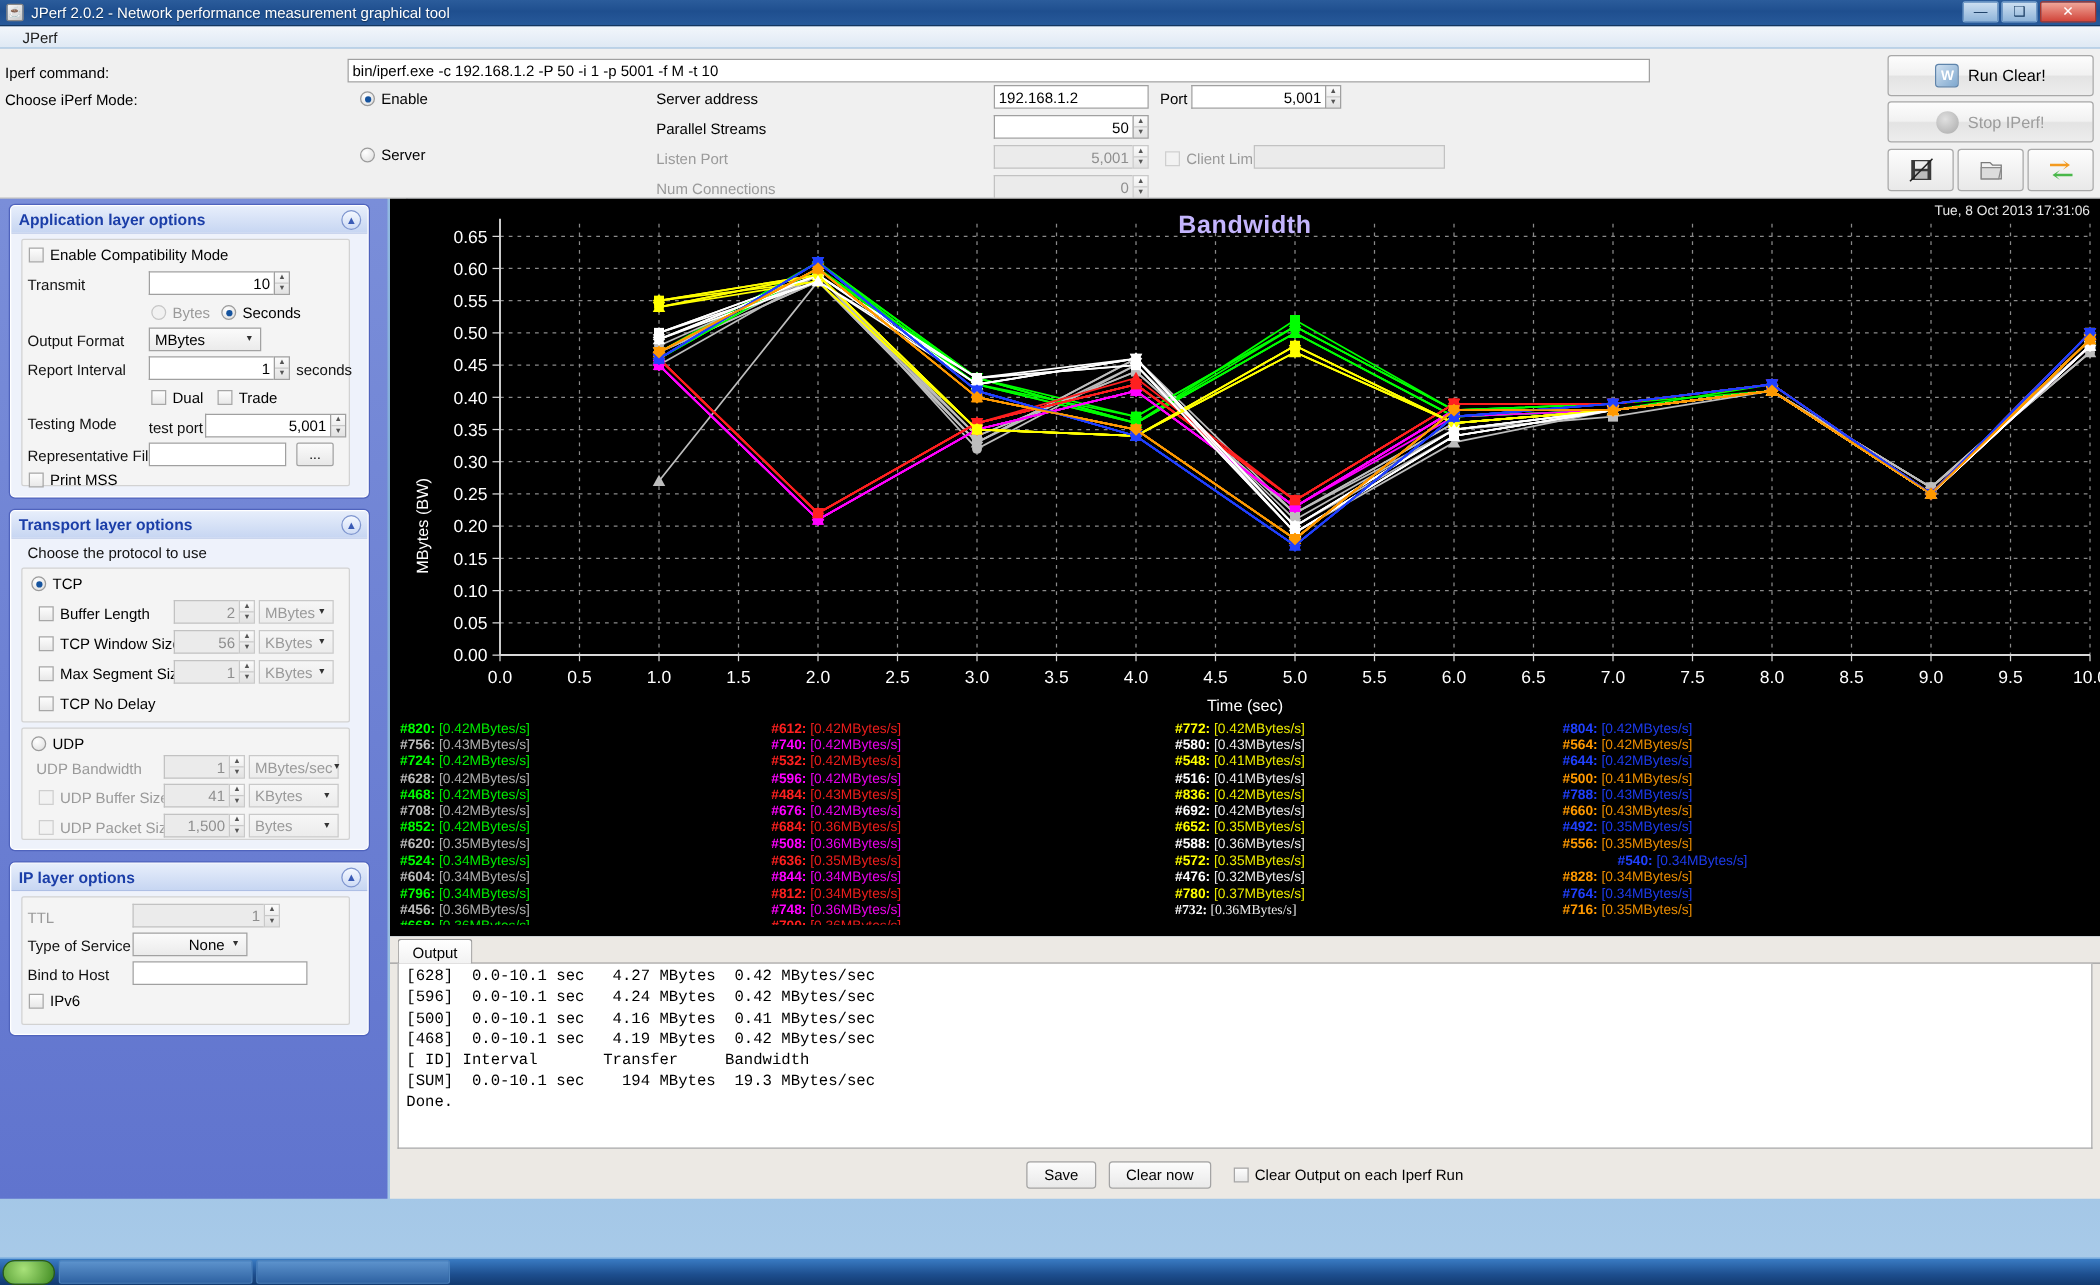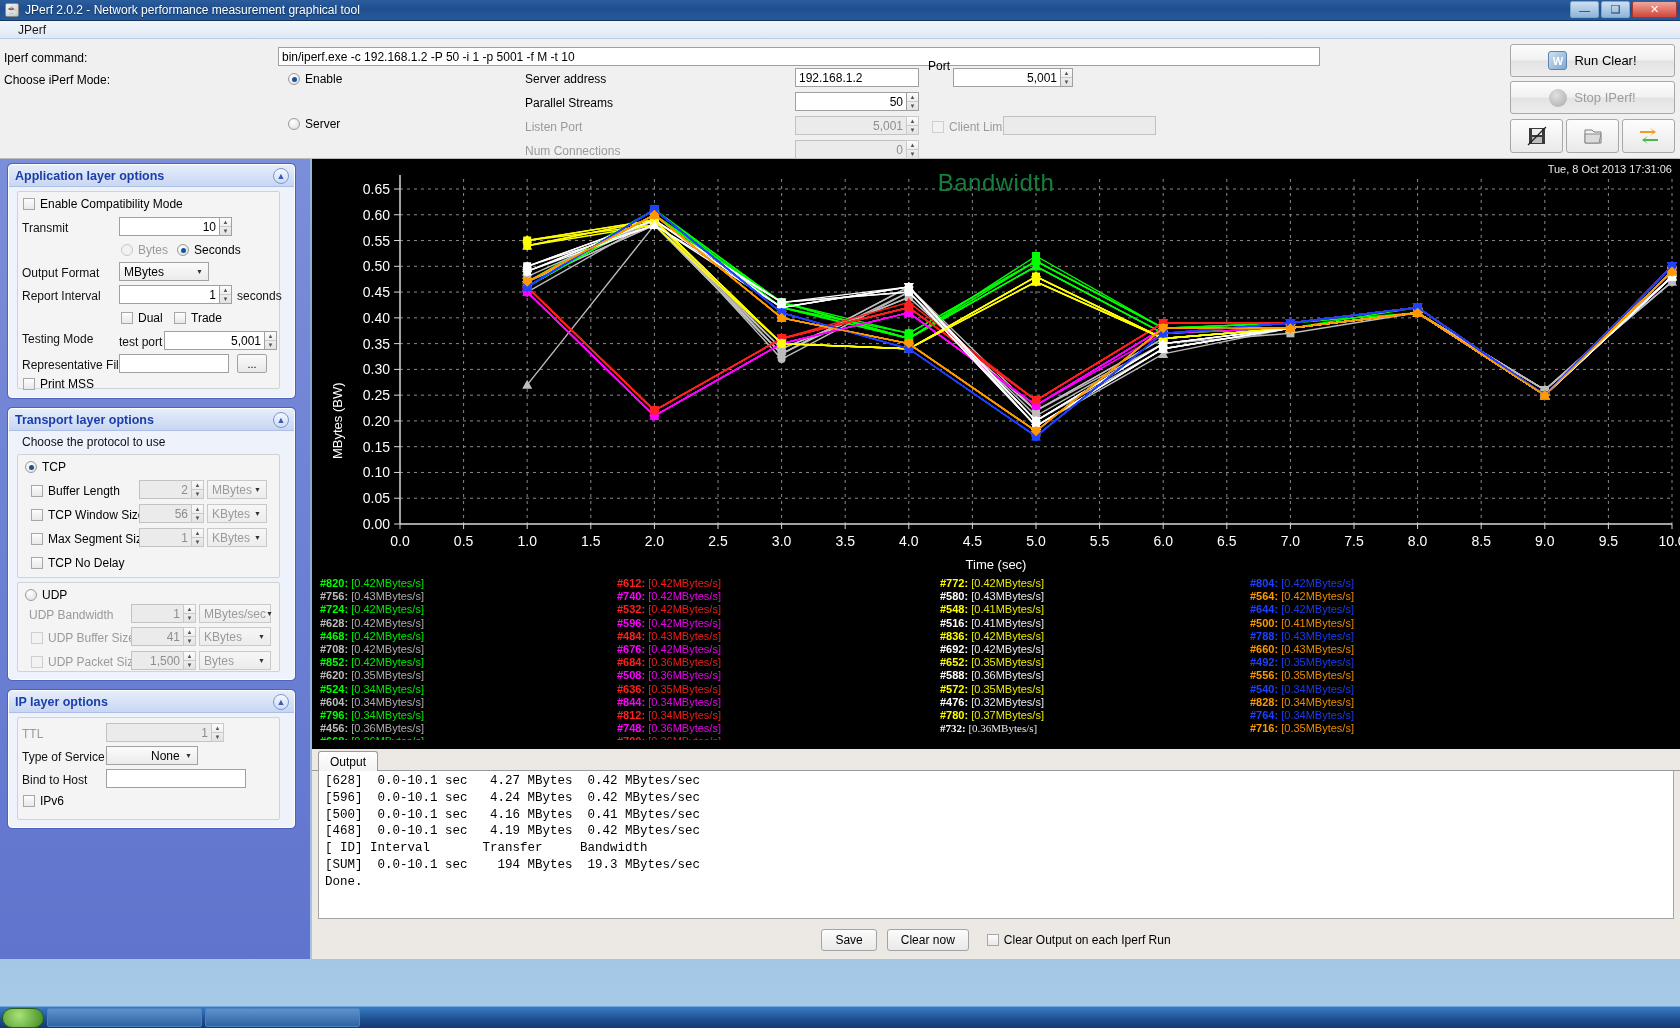--- a/index.html
+++ b/index.html
@@ -96,22 +96,22 @@
   .combo { position:absolute; height:19px; background:linear-gradient(180deg,#fbfbfb,#ebebeb);
       border:1px solid #a2a2a2; display:flex; align-items:center; padding:0 2px 0 4px; font-size:12px; }
   .combo .arr { margin-left:auto; font-size:7px; color:#333; padding-right:3px; }
   .combo.dim { color:#9a9a9a; border-color:#c9c9c9; background:linear-gradient(180deg,#f6f6f6,#ececec); }
   .dotbtn { position:absolute; height:19px; width:30px; border:1px solid #a2a2a2; border-radius:2px;
       background:linear-gradient(180deg,#fbfbfb,#e8e8e8); display:flex; align-items:center; justify-content:center; font-size:11px; }
 
   
   .chartwrap { position:absolute; left:312px; top:159px; right:0; top:159px; width:1368px; height:588px;
       background:#000; overflow:hidden; }
-  .chart-title { position:absolute; width:100%; text-align:center; top:10px; color:#15803d;
-      font-size:24px; font-weight:normal; letter-spacing:0.5px; }
+  .chart-title { position:absolute; width:100%; text-align:center; top:10px; color:#c4b5fd;
+      font-size:20px; font-weight:bold; letter-spacing:0.5px; }
   .chart-date { position:absolute; right:8px; top:4px; color:#e8e8e8; font-size:11px; }
   .ylabel { position:absolute; left:18px; top:300px; transform:rotate(-90deg); transform-origin:left top;
       color:#fff; font-size:13px; white-space:nowrap; }
   .xlabel { position:absolute; width:100%; text-align:center; top:398px; color:#fff; font-size:13px; }
   .legend { position:absolute; left:0; top:418px; width:100%; height:170px; overflow:hidden; }
   .legend-col { position:absolute; top:0; font-size:11px; line-height:13.2px; white-space:nowrap; }
   .legend-row .id { font-weight:bold; }
   .legend-row .val { opacity:0.92; }
   .chart-scroll-left { position:absolute; left:312px; top:159px; width:14px; height:588px;
       background:linear-gradient(90deg,#f2f2f2,#e2e2e2); border-right:1px solid #999; }
@@ -175,21 +175,21 @@
       <div class="dot on"></div>
       <span>Enable</span>
     </div>
     <div class="radio" style="left:288px; top:78px;">
       <div class="dot"></div>
       <span>Server</span>
     </div>
 
     <div class="lbl" style="left:525px; top:33px;">Server address</div>
     <div class="txtfld" style="left:795px; top:29px; width:124px;">192.168.1.2</div>
-    <div class="lbl" style="left:928px; top:20px;">Port</div>
+    <div class="lbl" style="left:928px; top:33px;">Port</div>
     <div class="spinner" style="left:953px; top:29px; width:120px;">
       <div class="sp-f" style="width:107px;">5,001</div>
       <div class="sp-arrows">
           <div>▲</div>
           <div>▼</div>
         </div>
     </div>
 
     <div class="lbl" style="left:525px; top:57px;">Parallel Streams</div>
     <div class="spinner" style="left:795px; top:53px; width:124px;">
@@ -1204,21 +1204,21 @@
         </div>
         <div class="legend-col" style="left: 938px;">
           <div class="legend-row" style="color: rgb(32, 64, 255);"><span class="id">#804: </span><span class="val">[0.42MBytes/s]</span></div>
           <div class="legend-row" style="color: rgb(255, 153, 0);"><span class="id">#564: </span><span class="val">[0.42MBytes/s]</span></div>
           <div class="legend-row" style="color: rgb(32, 64, 255);"><span class="id">#644: </span><span class="val">[0.42MBytes/s]</span></div>
           <div class="legend-row" style="color: rgb(255, 153, 0);"><span class="id">#500: </span><span class="val">[0.41MBytes/s]</span></div>
           <div class="legend-row" style="color: rgb(32, 64, 255);"><span class="id">#788: </span><span class="val">[0.43MBytes/s]</span></div>
           <div class="legend-row" style="color: rgb(255, 153, 0);"><span class="id">#660: </span><span class="val">[0.43MBytes/s]</span></div>
           <div class="legend-row" style="color: rgb(32, 64, 255);"><span class="id">#492: </span><span class="val">[0.35MBytes/s]</span></div>
           <div class="legend-row" style="color: rgb(255, 153, 0);"><span class="id">#556: </span><span class="val">[0.35MBytes/s]</span></div>
-          <div class="legend-row" style="color: rgb(32, 64, 255);"><span class="id">#540: </span><span class="val">[0.34MBytes/s]</span></div>
+          <div class="legend-row" style="color: rgb(32, 64, 255); margin-left: 44px;"><span class="id">#540: </span><span class="val">[0.34MBytes/s]</span></div>
           <div class="legend-row" style="color: rgb(255, 153, 0);"><span class="id">#828: </span><span class="val">[0.34MBytes/s]</span></div>
           <div class="legend-row" style="color: rgb(32, 64, 255);"><span class="id">#764: </span><span class="val">[0.34MBytes/s]</span></div>
           <div class="legend-row" style="color: rgb(255, 153, 0);"><span class="id">#716: </span><span class="val">[0.35MBytes/s]</span></div>
         </div>
       </div>
   </div>
   <div class="legend-hscroll"></div>
 
   <div class="outpanel">
     <div class="tabrow">

